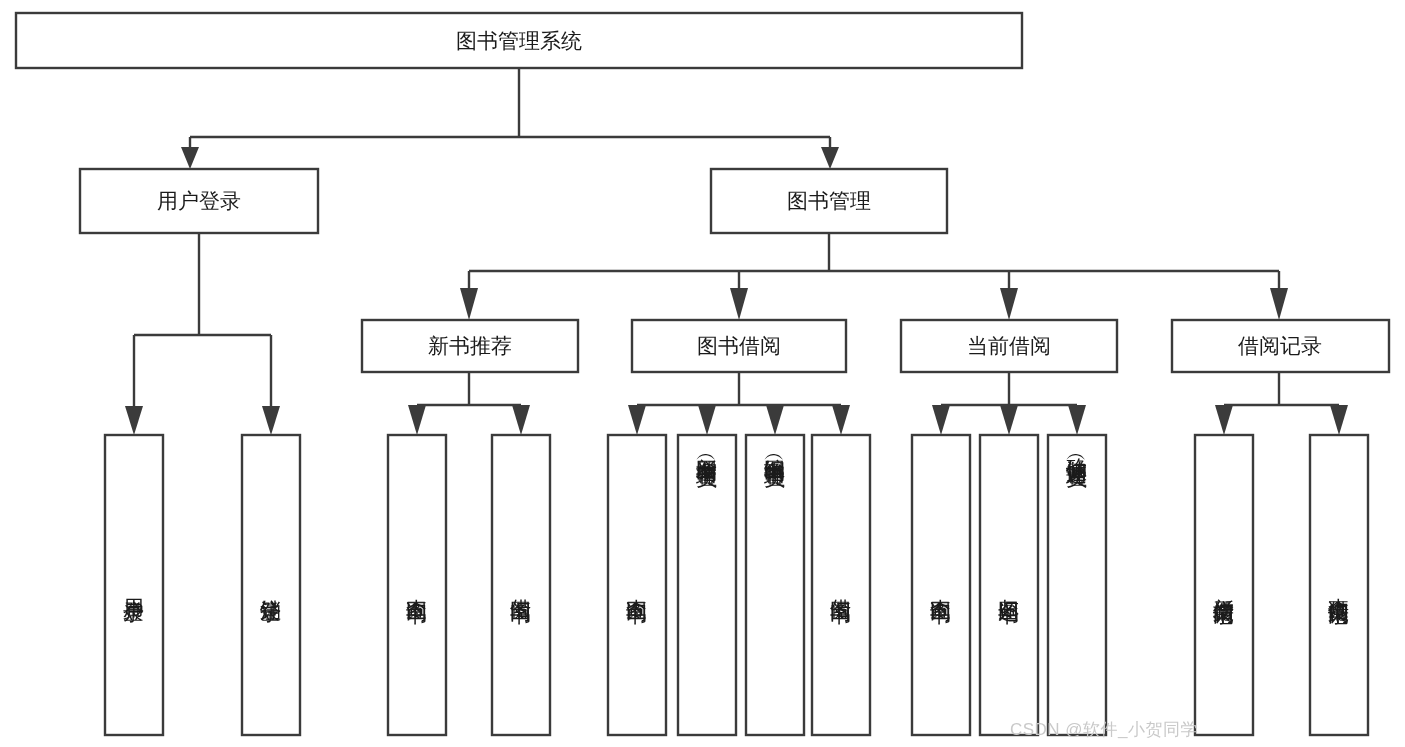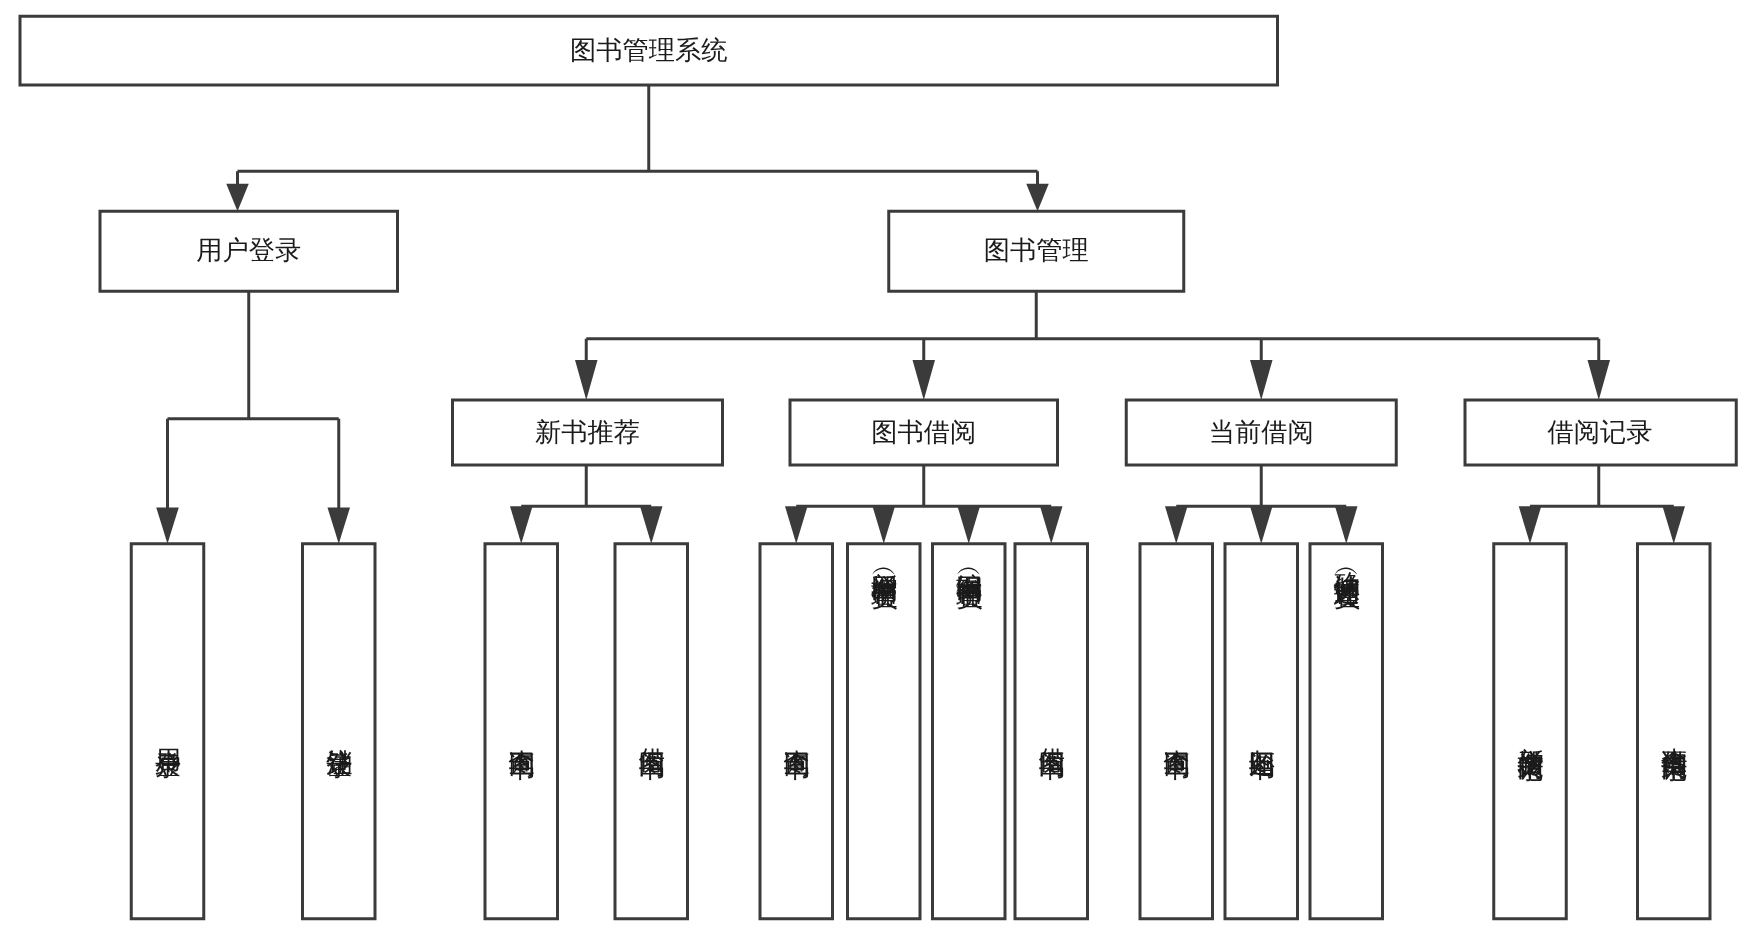--- a/index.html
+++ b/index.html
@@ -239,13 +239,14 @@
     <span class="vlabel">确认归还（管理员）</span>
   </div>
 
   <div class="vlabel-wrap centered" style="left:1195px; top:435px; width:58px; height:300px;">
     <span class="vlabel">新增借阅记录</span>
   </div>
   <div class="vlabel-wrap centered" style="left:1310px; top:435px; width:58px; height:300px;">
     <span class="vlabel">查询借阅记录</span>
   </div>
 
+  <div class="watermark">CSDN @软件_小贺同学</div>
 </div>
 
 </body></html>

